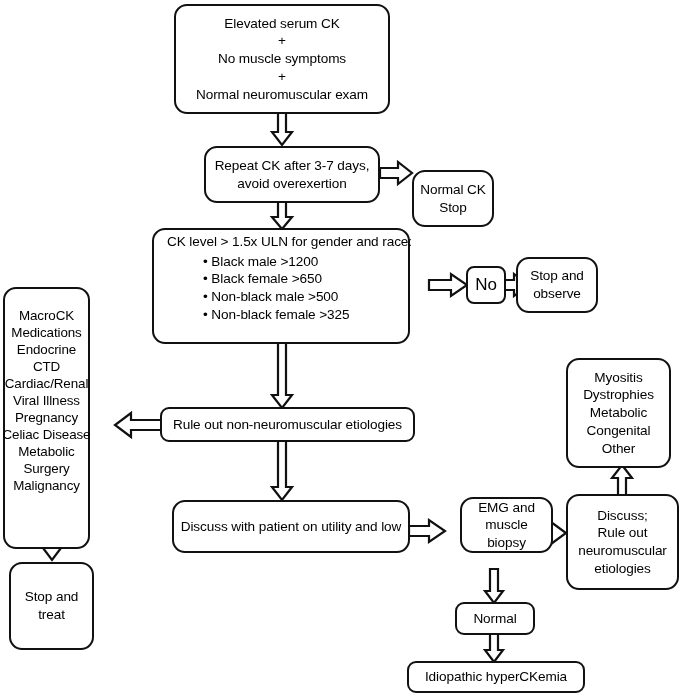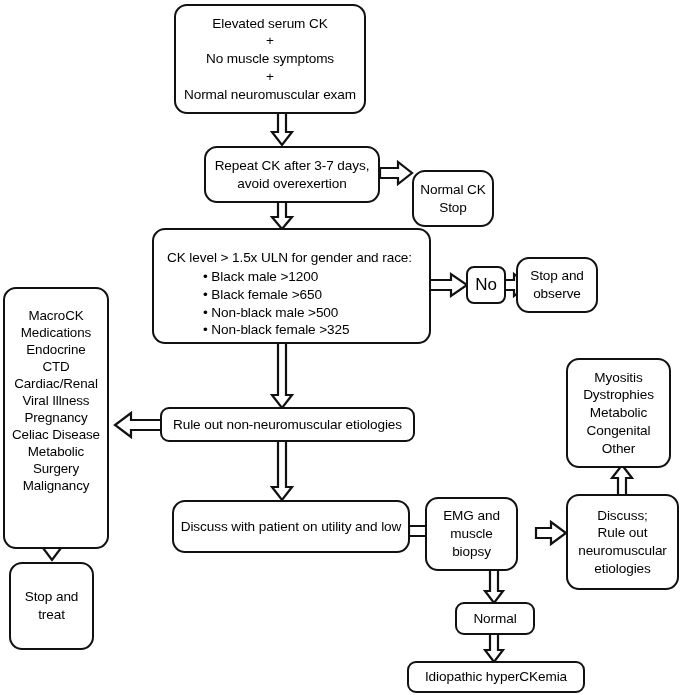--- a/index.html
+++ b/index.html
@@ -49,58 +49,58 @@
 
   
   .arrow{position:absolute;z-index:2;}
   .arrow svg{display:block;overflow:visible;}
 </style>
 </head>
 <body>
 
 <div id="canvas">
 
-  <div class="node" style="left:174px;top:4px;width:192px;height:110px;">
+  <div class="node" style="left:174px;top:4px;width:216px;height:110px;">
     <span class="line">Elevated serum CK</span>
     <span class="line">+</span>
     <span class="line">No muscle symptoms</span>
     <span class="line">+</span>
     <span class="line">Normal neuromuscular exam</span>
   </div>
 
   <div class="node" style="left:204px;top:146px;width:176px;height:57px;">
     <span class="line">Repeat CK after 3-7 days,</span>
     <span class="line">avoid overexertion</span>
   </div>
 
   <div class="node" style="left:412px;top:146px;width:82px;height:57px;margin-top:24px;">
     <span class="line">Normal CK</span>
     <span class="line">Stop</span>
   </div>
 
-  <div class="node" style="left:152px;top:228px;width:279px;height:116px;align-items:flex-start;justify-content:flex-end;">
+  <div class="node" style="left:152px;top:228px;width:258px;height:116px;align-items:flex-start;justify-content:flex-start;">
     <span class="bullets">
       <span class="head">CK level &gt; 1.5x ULN for gender and race:</span>
       <span class="bullet">• Black male &gt;1200</span>
       <span class="bullet">• Black female &gt;650</span>
       <span class="bullet">• Non-black male &gt;500</span>
       <span class="bullet">• Non-black female &gt;325</span>
     </span>
   </div>
 
   <div class="node small" style="left:466px;top:266px;width:40px;height:38px;">
     <span class="line">No</span>
   </div>
 
   <div class="node" style="left:516px;top:257px;width:82px;height:56px;">
     <span class="line">Stop and</span>
     <span class="line">observe</span>
   </div>
 
-  <div class="node" style="left:3px;top:287px;width:106px;height:262px;justify-content:flex-start;padding-top:18px;font-size:13.4px;">
+  <div class="node" style="left:3px;top:287px;width:87px;height:262px;justify-content:flex-start;padding-top:18px;font-size:13.4px;">
     <span class="stack">
       <span class="line">MacroCK</span>
       <span class="line">Medications</span>
       <span class="line">Endocrine</span>
       <span class="line">CTD</span>
       <span class="line">Cardiac/Renal</span>
       <span class="line">Viral Illness</span>
       <span class="line">Pregnancy</span>
       <span class="line">Celiac Disease</span>
       <span class="line">Metabolic</span>
@@ -115,21 +115,21 @@
   </div>
 
   <div class="node tight" style="left:160px;top:407px;width:255px;height:35px;">
     <span class="line">Rule out non-neuromuscular etiologies</span>
   </div>
 
   <div class="node" style="left:172px;top:500px;width:238px;height:53px;">
     <span class="line">Discuss with patient on utility and low</span>
   </div>
 
-  <div class="node" style="left:425px;top:497px;width:93px;height:74px;">
+  <div class="node" style="left:460px;top:497px;width:93px;height:56px;">
     <span class="line">EMG and</span>
     <span class="line">muscle</span>
     <span class="line">biopsy</span>
   </div>
 
   <div class="node" style="left:566px;top:494px;width:113px;height:96px;">
     <span class="line">Discuss;</span>
     <span class="line">Rule out</span>
     <span class="line">neuromuscular</span>
     <span class="line">etiologies</span>

